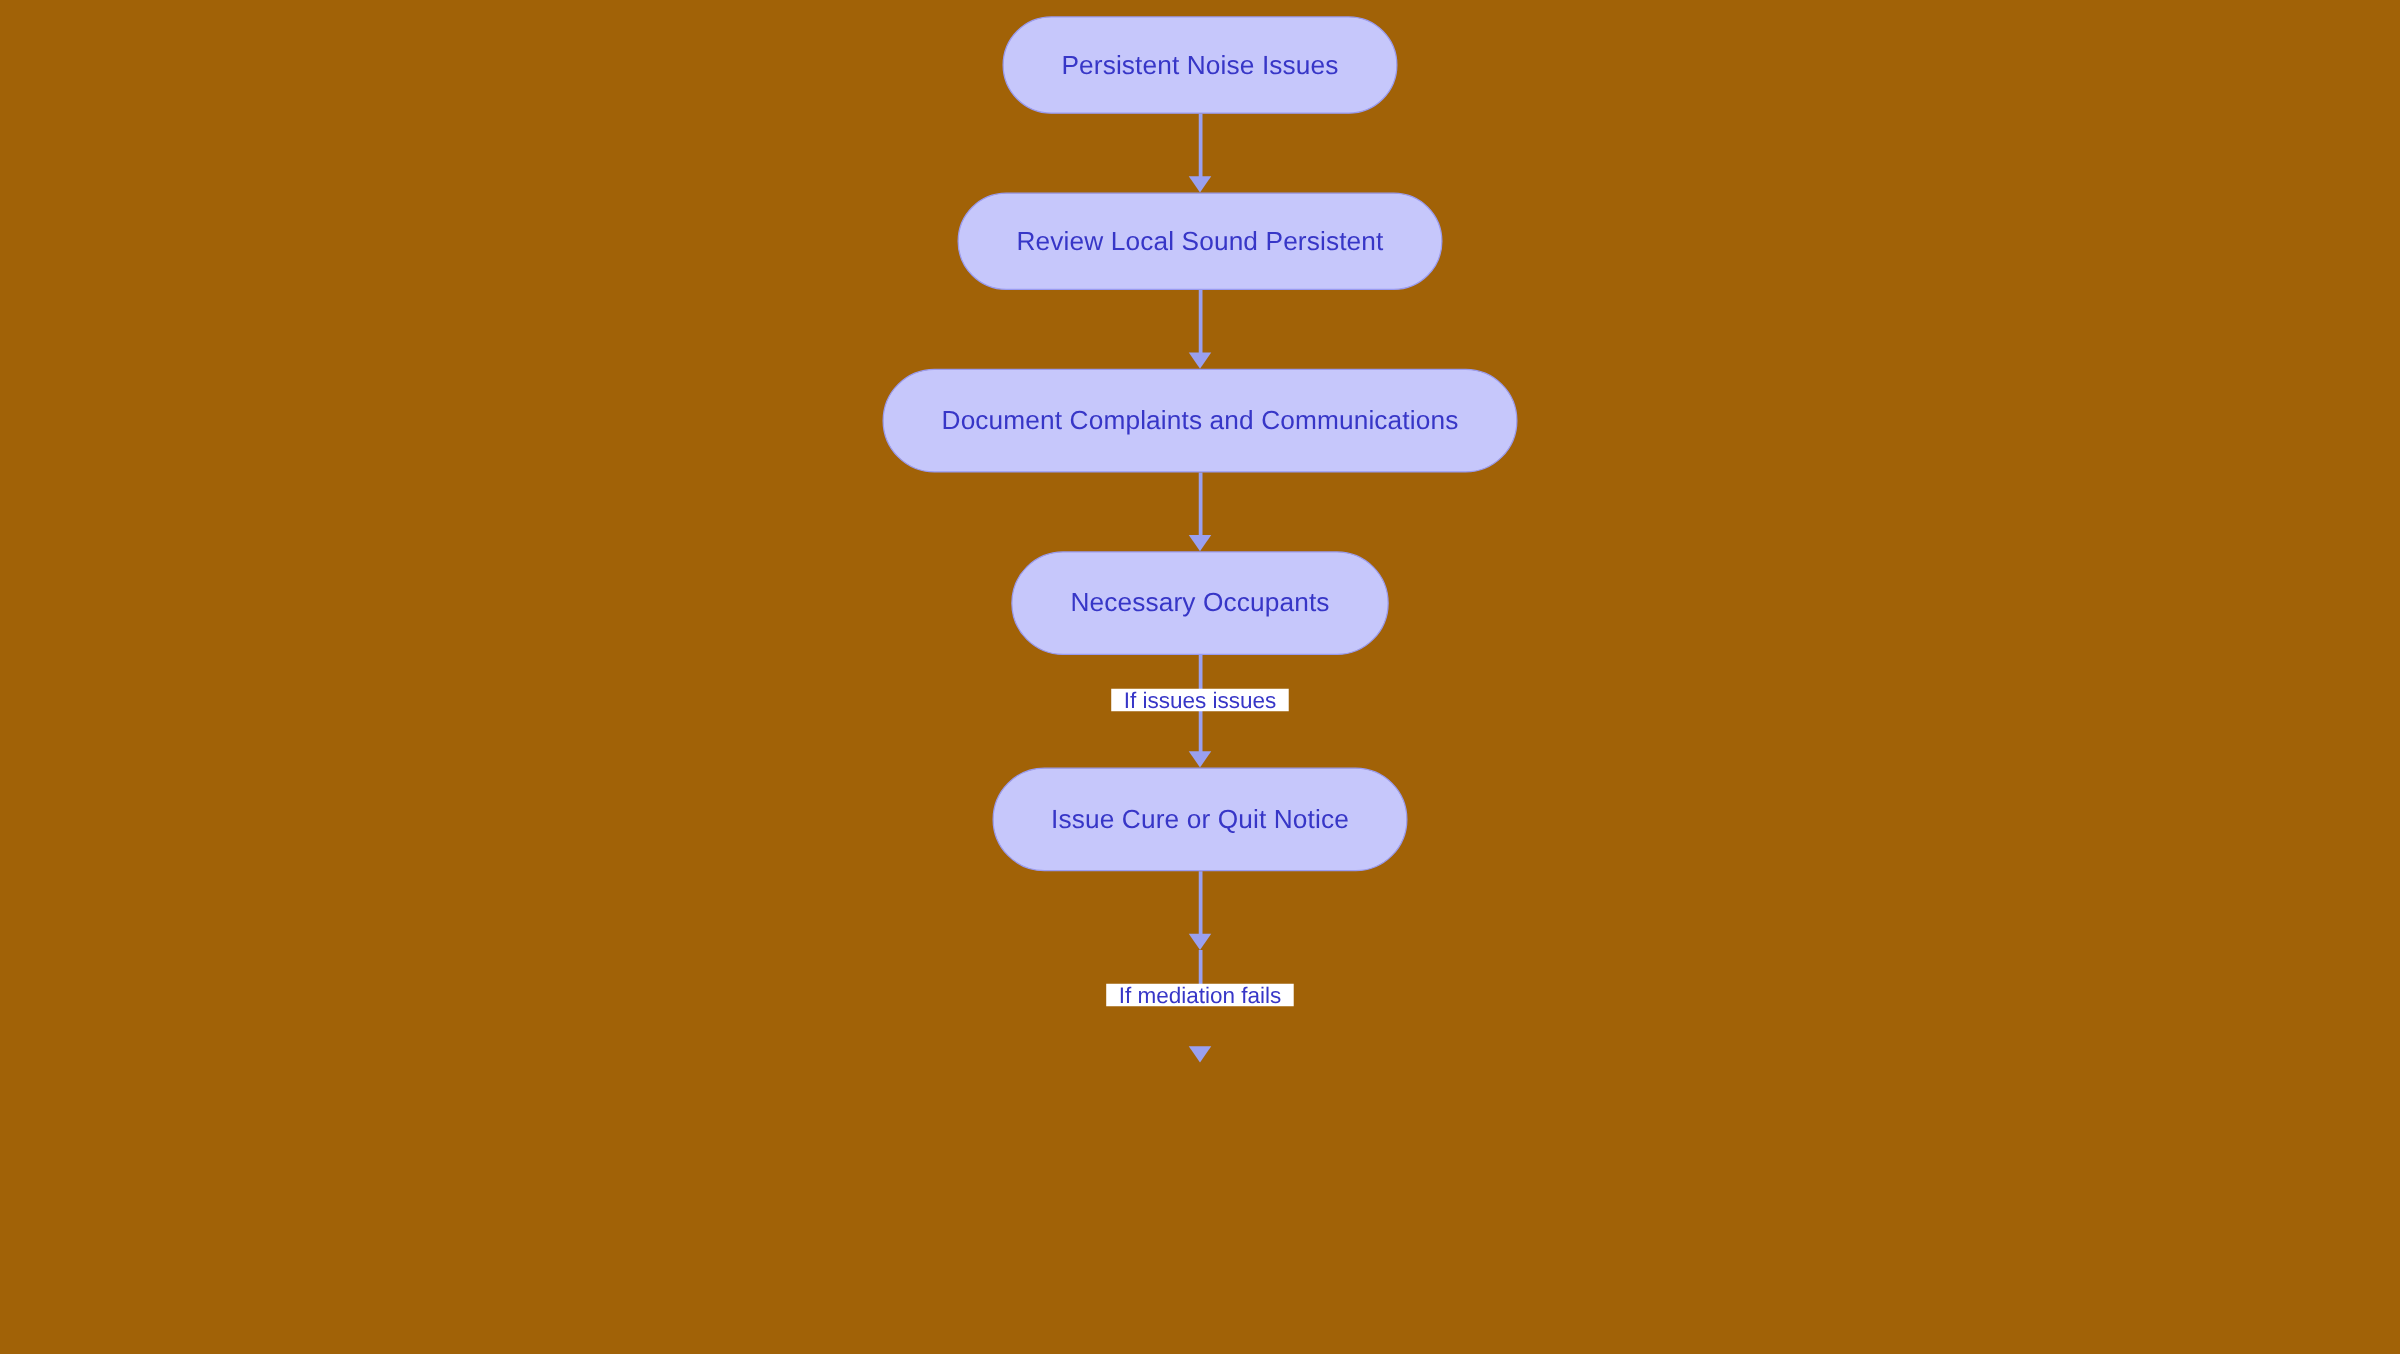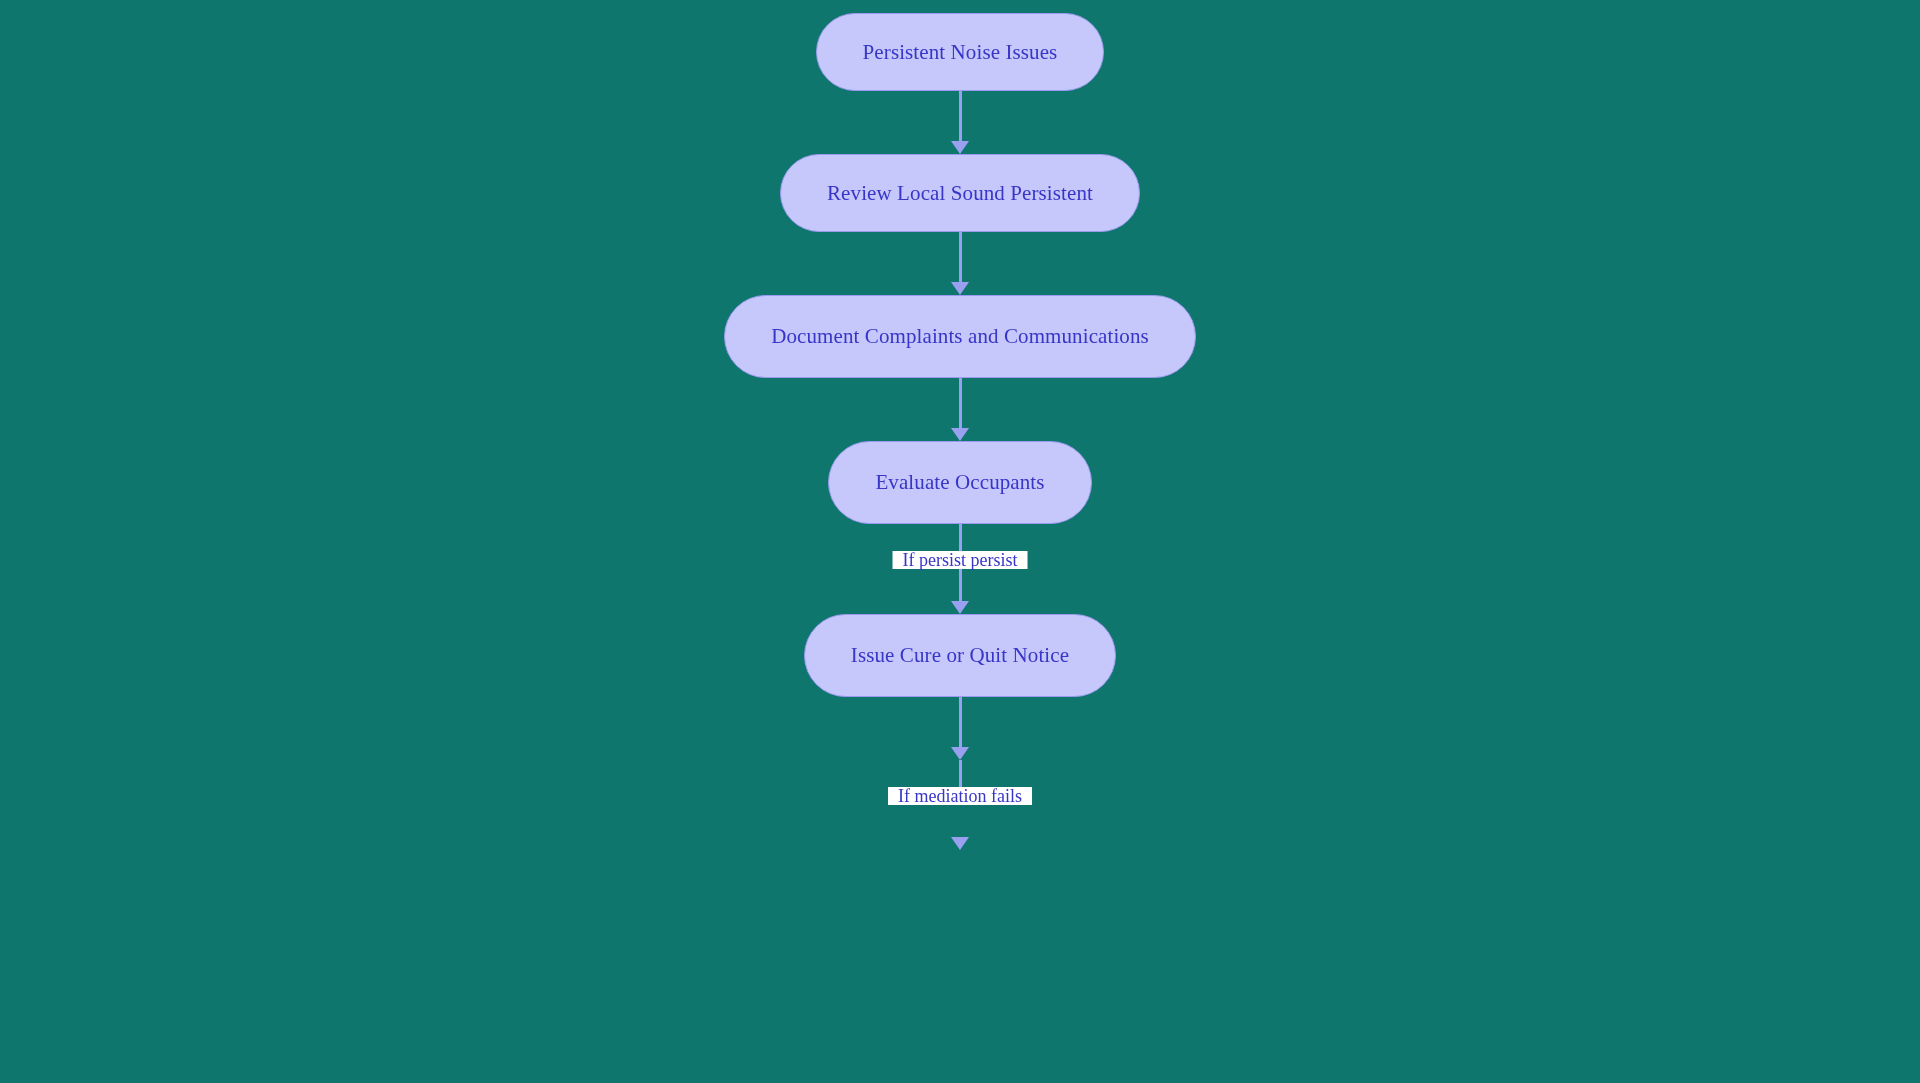--- a/index.html
+++ b/index.html
@@ -11,22 +11,21 @@
     width: 1920px;
     height: 1083px;
     font-family: "Liberation Sans", sans-serif;
     overflow: hidden;
   }
 
   #flowchart-canvas {
     position: relative;
     width: 1920px;
     height: 1083px;
-    background: #0f766e;
-    font-family: Liberation Serif, serif;
+    background: #a16207;
   }
 
   .flow-column {
     position: absolute;
     left: 0;
     top: 0;
     width: 1920px;
     height: 1083px;
     display: flex;
     flex-direction: column;
@@ -118,27 +117,27 @@
     <div class="node tall">
       <span>Document Complaints and Communications</span>
     </div>
 
     <div class="connector" style="height:63px;">
       <div class="conn-line"></div>
       <div class="conn-head"></div>
     </div>
 
     <div class="node tall">
-      <span>Evaluate Occupants</span>
+      <span>Necessary Occupants</span>
     </div>
 
     <div class="connector" style="height:90px;">
       <div class="conn-line"></div>
       <div class="conn-head"></div>
-      <span class="conn-label" style="top:27px;">If persist persist</span>
+      <span class="conn-label" style="top:27px;">If issues issues</span>
     </div>
 
     <div class="node tall">
       <span>Issue Cure or Quit Notice</span>
     </div>
 
     <div class="connector" style="height:63px;">
       <div class="conn-line"></div>
       <div class="conn-head"></div>
     </div>

